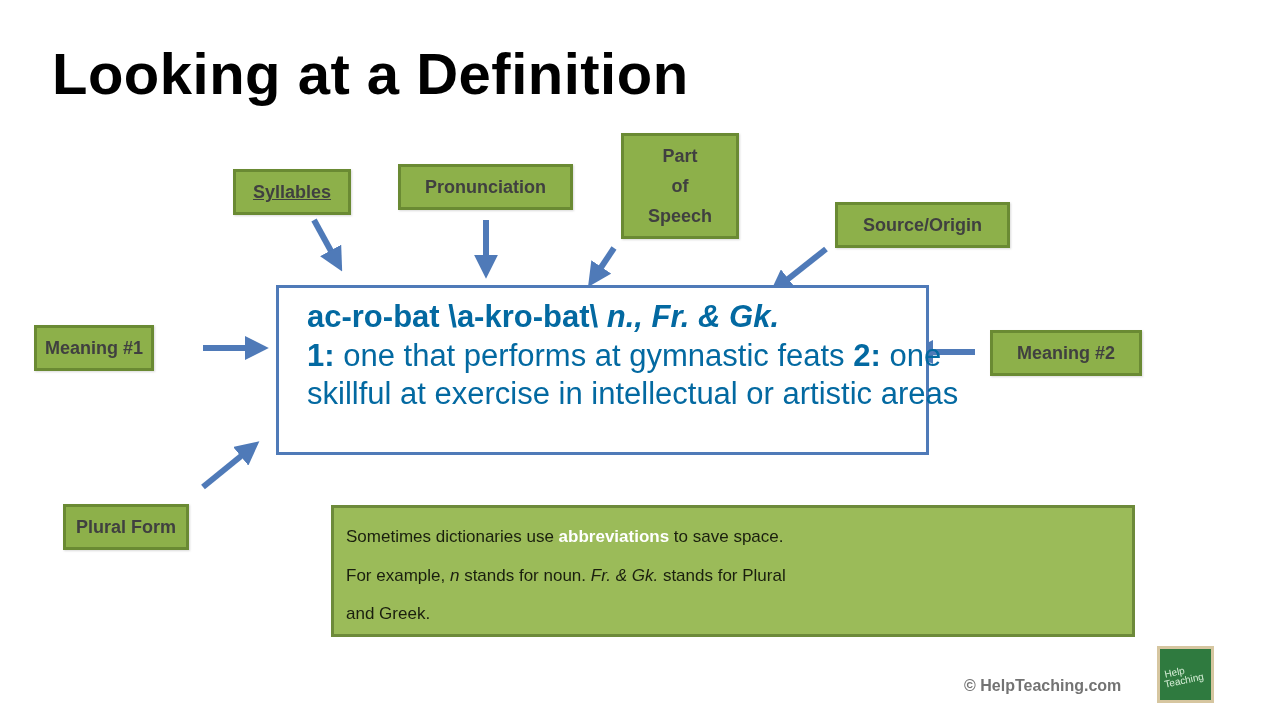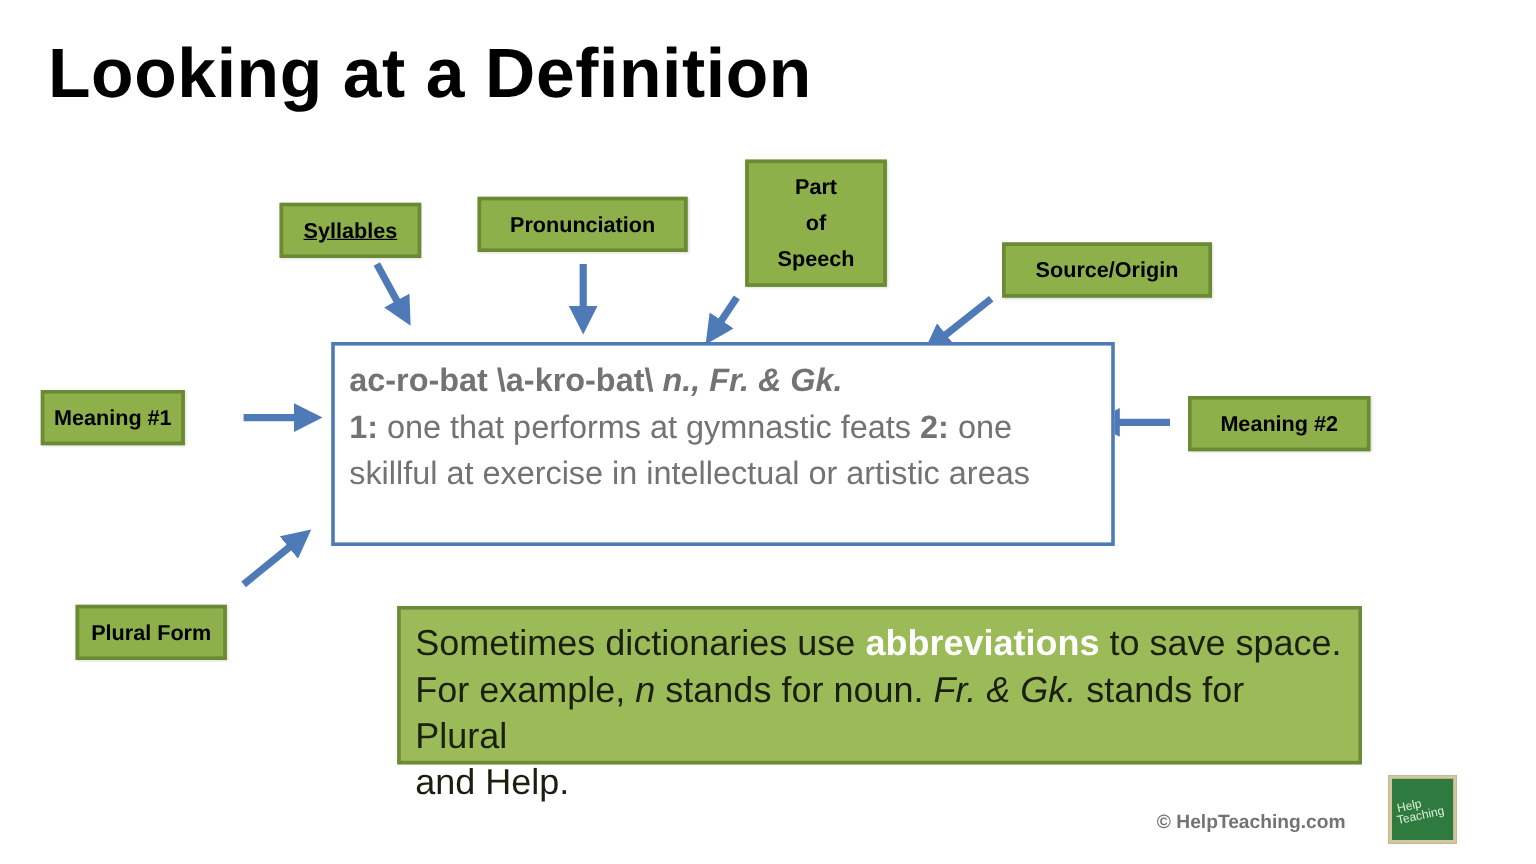--- a/index.html
+++ b/index.html
@@ -5,53 +5,53 @@
     html, body { margin: 0; padding: 0; }
     body {
       width: 1280px; height: 720px; position: relative; overflow: hidden;
       background: #ffffff;
       font-family: "Liberation Sans", sans-serif;
     }
     .title {
       position: absolute; left: 40px; top: 22px;
       font-family: "Liberation Sans", sans-serif;
       font-weight: 700; font-size: 58px; color: #000;
-      letter-spacing: 0.5px; line-height: 80px; margin: 0;
+      letter-spacing: 0.5px; line-height: 80px; margin: 12px;
     }
     .label {
       position: absolute; box-sizing: border-box;
       background: #8db04a;
       border: 3px solid #6a8a33;
-      color: #000000;
+      color: #404040;
       font-family: "Liberation Sans", sans-serif;
       font-weight: 700; font-size: 18px;
       display: flex; align-items: center; justify-content: center;
       text-align: center; line-height: 30px;
       box-shadow: 1px 1px 2px rgba(0,0,0,0.15);
     }
     .def-box {
       position: absolute; left: 276px; top: 285px; width: 653px; height: 170px;
       box-sizing: border-box;
       border: 3px solid #4f7ab8;
       background: #fff;
-      padding: 10px 12px;
+      padding: 10px 28px;
       font-family: "Liberation Sans", sans-serif;
-      font-size: 27px; line-height: 38.5px; color: #737373;
+      font-size: 31px; line-height: 38.5px; color: #0369a1;
     }
     .def-box .line { white-space: nowrap; }
     .b { font-weight: 700; }
     .i { font-style: italic; }
     .note {
       position: absolute; left: 331px; top: 505px; width: 804px; height: 132px;
       box-sizing: border-box;
       background: #9bbb59;
       border: 3px solid #6d8a3a;
       padding: 10px 12px;
       font-family: "Liberation Sans", sans-serif;
-      font-size: 30px; line-height: 38.5px; color: #1a1f0e;
+      font-size: 17px; line-height: 38.5px; color: #1a1f0e;
     }
     .note .hl { color: #ffffff; font-weight: 700; }
     svg.arrows { position: absolute; left: 0; top: 0; width: 1280px; height: 720px; pointer-events: none; }
     .footer {
       position: absolute; left: 964px; top: 677px;
       font-family: "Liberation Sans", sans-serif;
       font-weight: 700; font-size: 16px; color: #737373;
     }
     .logo {
       position: absolute; left: 1157px; top: 646px; width: 57px; height: 57px;
@@ -122,20 +122,20 @@
     <span class="b">\a-kro-bat\</span>
     <span class="b i">n., Fr. &amp; Gk.</span>
   </div>
   <div class="line"><span class="b">1:</span><span> one that performs at gymnastic feats </span><span class="b">2:</span><span> one</span></div>
   <div class="line"><span>skillful at exercise in intellectual or artistic areas</span></div>
 </div>
 
 <div class="note">
   <div><span>Sometimes dictionaries use </span><span class="hl">abbreviations</span><span> to save space.</span></div>
   <div><span>For example, </span><span class="i">n</span><span> stands for noun. </span><span class="i">Fr. &amp; Gk.</span><span> stands for Plural</span></div>
-  <div><span>and Help.</span></div>
+  <div><span>and Greek.</span></div>
 </div>
 
 <div class="footer">© HelpTeaching.com</div>
 <div class="logo">
   <span>Help</span>
   <span>Teaching</span>
 </div>
 
 </body></html>

